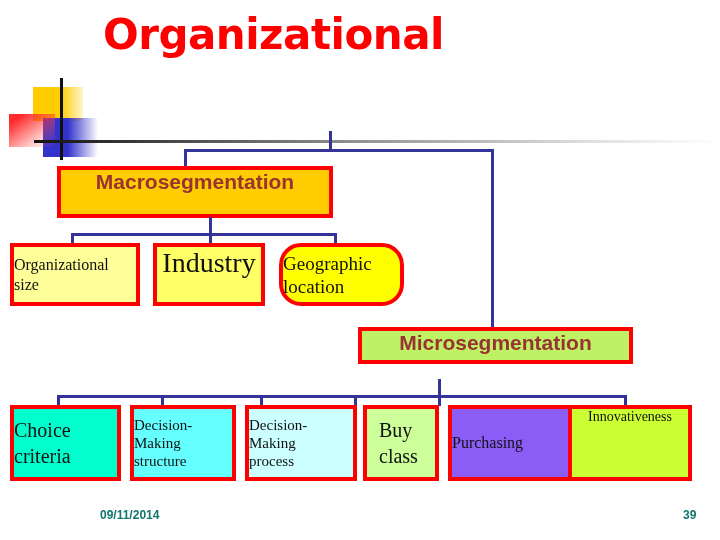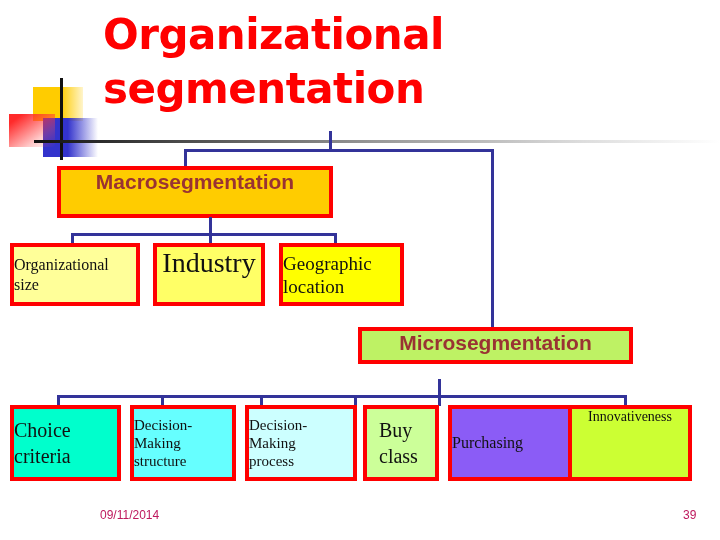--- a/index.html
+++ b/index.html
@@ -9,34 +9,33 @@
   .deco-yellow { left:33px; top:87px; width:50px; height:34px; background:linear-gradient(to right, #ffcc00 55%, rgba(255,204,0,0.2) 100%); }
   .deco-blue { left:43px; top:118px; width:55px; height:39px; background:linear-gradient(to right, #3333cc 45%, rgba(51,51,204,0) 100%); }
   .deco-red { left:9px; top:114px; width:46px; height:33px; background:linear-gradient(to bottom right, #ff2a2a 15%, rgba(255,80,80,0.3) 70%, rgba(255,255,255,0) 100%); }
   .deco-vline { left:60px; top:78px; width:3px; height:82px; background:#111; }
   .underline { left:34px; top:140px; width:686px; height:3px; background:linear-gradient(to right, #111 0%, #555 25%, #999 50%, #ddd 80%, rgba(255,255,255,0) 100%); }
   .conn { position:absolute; background:#333399; }
   .box { position:absolute; box-sizing:border-box; border:4px solid #ff0000; display:flex; align-items:flex-start; justify-content:center; text-align:center; font-family:"Liberation Serif", serif; color:#111; }
   .macro { left:57px; top:166px; width:276px; height:52px; background:#ffcc00; }
   .micro { left:358px; top:327px; width:275px; height:37px; background:#bef264; }
   .heading-text { font-family:"Liberation Sans", sans-serif; font-weight:bold; font-size:21px; color:#993333; }
-  .footer { font-family:"Liberation Sans", sans-serif; font-size:12px; color:#be185d; }
+  .footer { font-family:"Liberation Sans", sans-serif; font-size:12px; color:#0f766e;font-weight:bold; }
 </style>
 </head>
 <body>
 
 <div class="abs deco-yellow"></div>
 <div class="abs deco-blue"></div>
 <div class="abs deco-red"></div>
 <div class="abs deco-vline"></div>
 <div class="abs underline"></div>
 
 <div class="abs title">
   <div>Organizational</div>
-  <div>segmentation</div>
 </div>
 
 <div class="conn" style="left:329px; top:131px; width:3px; height:21px;"></div>
 <div class="conn" style="left:184px; top:149px; width:310px; height:3px;"></div>
 <div class="conn" style="left:184px; top:149px; width:3px; height:18px;"></div>
 <div class="conn" style="left:491px; top:149px; width:3px; height:179px;"></div>
 
 <div class="box macro">
   <span class="heading-text">Macrosegmentation</span>
 </div>
@@ -46,21 +45,21 @@
 <div class="conn" style="left:71px; top:233px; width:3px; height:11px;"></div>
 <div class="conn" style="left:334px; top:233px; width:3px; height:11px;"></div>
 
 <div class="box" style="left:10px; top:243px; width:130px; height:63px; background:#ffff99; flex-direction:column; font-size:16px; line-height:20px;">
   <span>Organizational</span>
   <span>size</span>
 </div>
 <div class="box" style="left:153px; top:243px; width:112px; height:63px; background:#ffff66; font-size:28px;">
   <span>Industry</span>
 </div>
-<div class="box" style="left:279px; top:243px; width:125px; height:63px; background:#ffff00; flex-direction:column; font-size:19px; line-height:23px;">
+<div class="box" style="left:279px; top:243px; width:125px; height:63px; background:#ffff00; flex-direction:column; font-size:19px; line-height:23px;border-radius:22px;">
   <span>Geographic</span>
   <span>location</span>
 </div>
 
 <div class="box micro">
   <span class="heading-text">Microsegmentation</span>
 </div>
 
 <div class="conn" style="left:438px; top:379px; width:3px; height:27px;"></div>
 <div class="conn" style="left:57px; top:395px; width:570px; height:3px;"></div>

